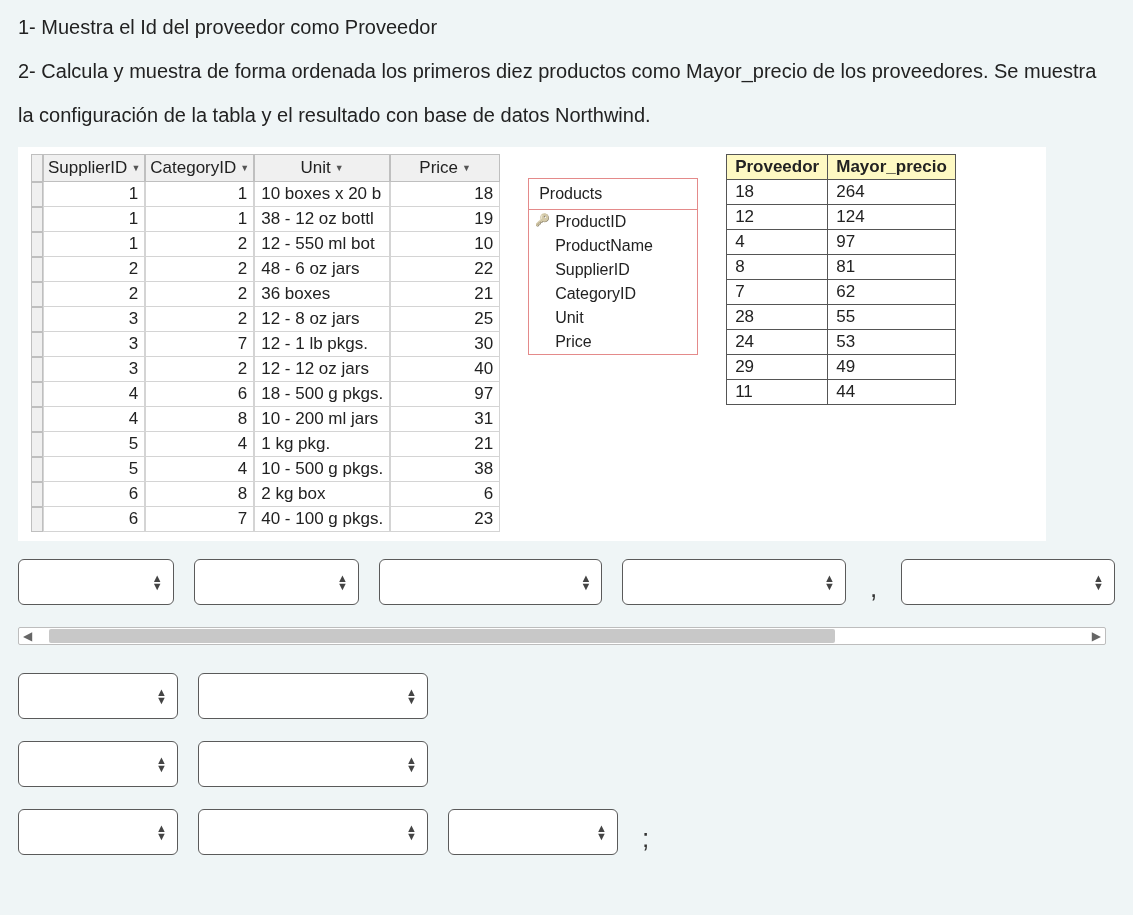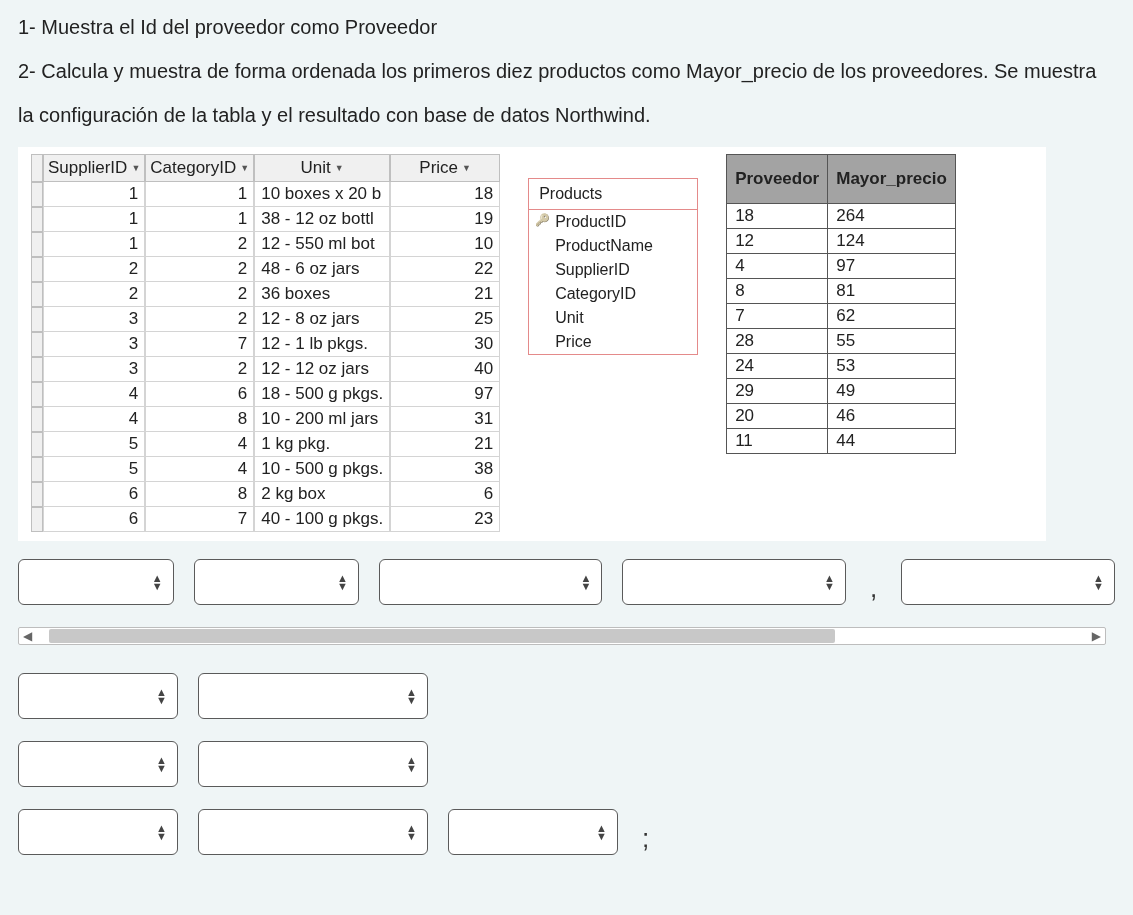--- a/index.html
+++ b/index.html
@@ -58,23 +58,23 @@
   }
   .schema .field { padding: 3px 10px 3px 26px; position: relative; }
   .schema .field.key::before {
     content: "🔑";
     position: absolute; left: 6px; top: 3px;
     font-size: 12px; filter: grayscale(80%);
   }
   
   .result { border-collapse: collapse; font-size: 17px; margin-top:0;}
   .result th {
-    background: #a3a3a3;
+    background: #fef9c3;
     border: 1px solid #555;
-    padding: 14px 8px;
+    padding: 2px 8px;
     font-weight: 700;
     text-align: left;
   }
   .result td {
     border: 1px solid #555;
     padding: 2px 8px;
     background:#fff;
   }
   
   .answer-area { margin-top: 18px; }
@@ -296,24 +296,20 @@
         </tr>
         <tr>
           <td>24</td>
           <td>53</td>
         </tr>
         <tr>
           <td>29</td>
           <td>49</td>
         </tr>
         <tr>
-          <td>20</td>
-          <td>46</td>
-        </tr>
-        <tr>
           <td>11</td>
           <td>44</td>
         </tr>
       </tbody>
   </table>
 </div>
 
 <div class="answer-area">
 
   <div class="row">

